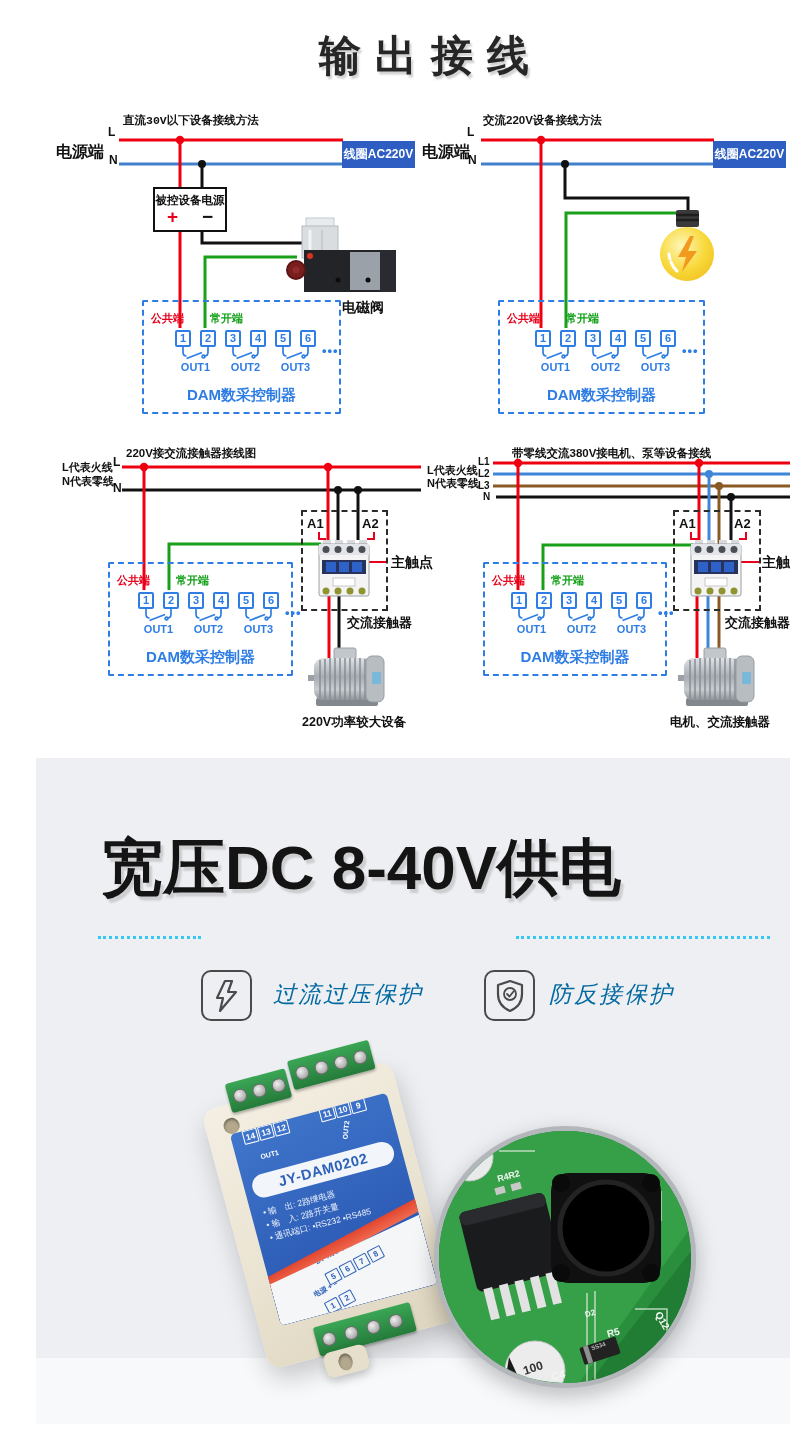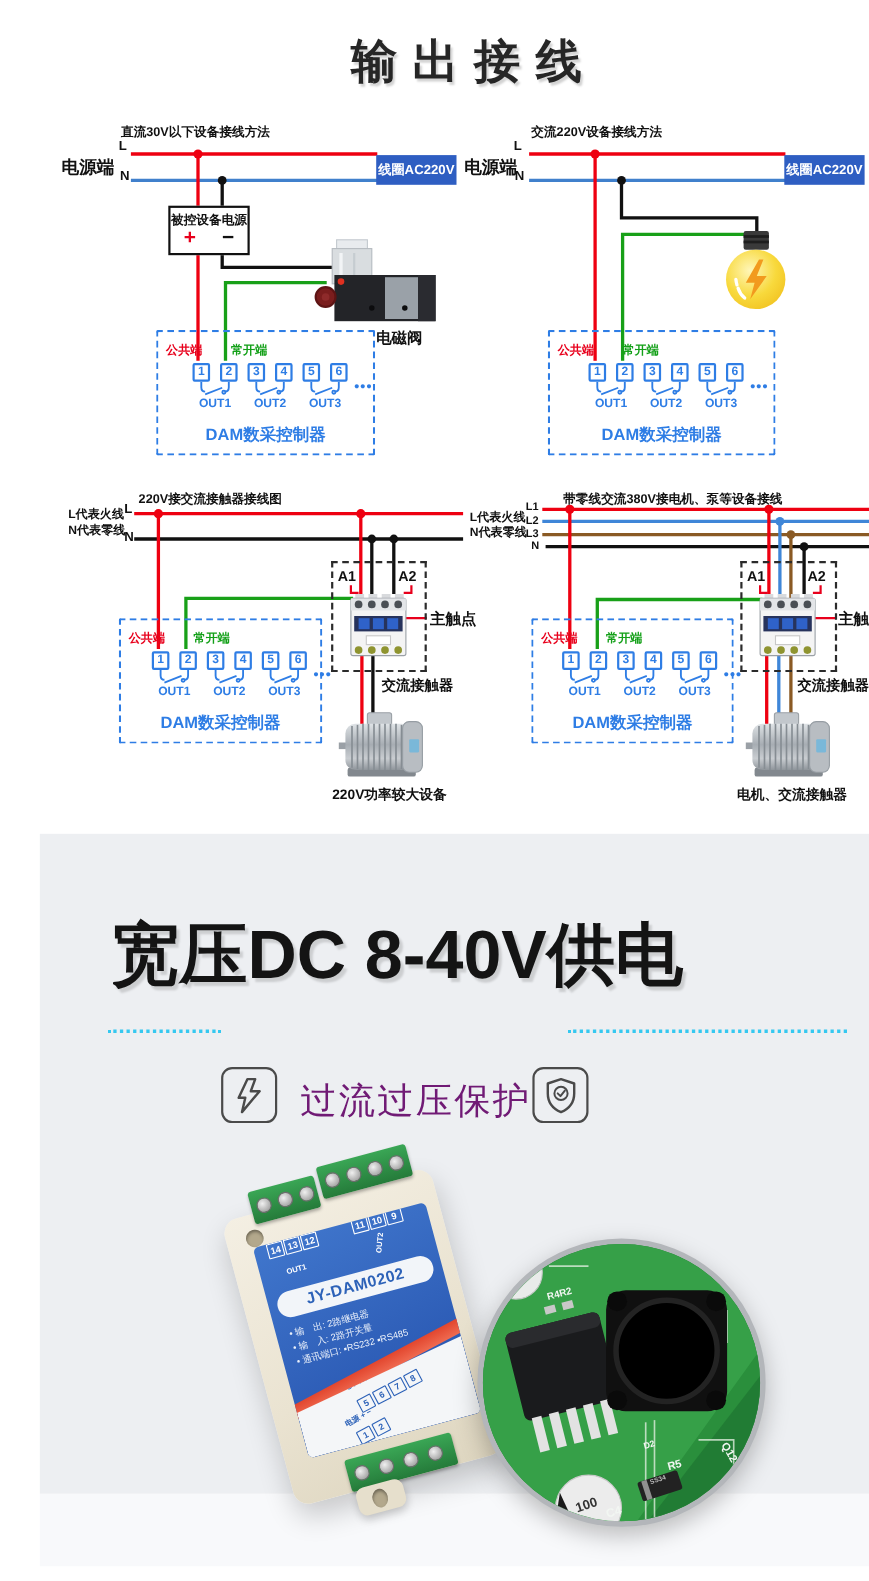--- a/index.html
+++ b/index.html
@@ -40,21 +40,21 @@
   
   .gray-bg{left:0;top:758px;width:790px;height:600px;background:#edeff2;}
   .bottom-strip{left:0;top:1358px;width:790px;height:79px;background:#f8f9fb;}
   .headline{left:30px;top:826px;width:590px;text-align:center;font-size:62px;font-weight:900;color:#141414;
             letter-spacing:0px;text-shadow:3px 4px 2px rgba(0,0,0,.14);white-space:nowrap;}
   .ribbon{left:167px;top:924px;width:311px;height:27px;background:#1fc0ef;border-radius:14px;
           display:flex;align-items:center;justify-content:center;color:#fff;font-size:14.5px;font-weight:bold;white-space:nowrap;}
   .dotline{border-top:3px dotted #35c8f0;height:0;}
   .feat-icon-box{width:47px;height:47px;border:2.5px solid #4a4a4a;border-radius:10px;background:transparent;
                  display:flex;align-items:center;justify-content:center;}
-  .feat-label{font-size:33px;color:#701a75;letter-spacing:2px;white-space:nowrap;}
+  .feat-label{font-size:23px;color:#0369a1;letter-spacing:2px;white-space:nowrap;font-style:italic;}
   
   .module{left:192px;top:1054px;width:215px;height:320px;transform:rotate(-15deg);z-index:2;}
   .housing{position:absolute;left:4px;top:26px;width:196px;height:268px;border-radius:14px;
            background:linear-gradient(160deg,#f4efe3 0%,#eae3d1 55%,#ddd5bf 100%);
            box-shadow:0 12px 26px rgba(0,0,0,.20);}
   .ear-hole{position:absolute;left:22px;top:40px;width:16px;height:16px;border-radius:50%;
             background:#b3a88c;box-shadow:inset 0 2px 3px rgba(0,0,0,.4);}
   .gblock{position:absolute;background:linear-gradient(#3aa655 0%,#257b3a 100%);border-radius:3px;
           box-shadow:0 2px 3px rgba(0,0,0,.3);}
   .screw{position:absolute;width:12px;height:12px;border-radius:50%;border:1px solid #6d6d6d;
@@ -272,21 +272,21 @@
         <line x1="52" y1="10" x2="52" y2="52"></line>
           <line x1="57" y1="11" x2="57" y2="51"></line>
       </g>
       <rect x="58" y="8" width="18" height="46" rx="6" fill="#b8bdc2" stroke="#969da3"></rect>
       <rect x="64" y="24" width="9" height="12" rx="1" fill="#7ab8d9"></rect>
     </g>
   </svg>
 
   <div class="abs main-title">输出接线</div>
 
-  <div class="abs dtitle" style="left:74px;top:113px;">直流30V以下设备接线方法</div>
+  <div class="abs dtitle" style="left:87px;top:113px;font-family:Liberation Mono, monospace;">直流30V以下设备接线方法</div>
   <div class="abs power-label" style="left:20px;top:142px;">电源端</div>
   <div class="abs ln-label" style="left:72px;top:125px;">L</div>
   <div class="abs ln-label" style="left:73px;top:153px;">N</div>
   <div class="abs coil-badge" style="left:306px;top:141px;">线圈AC220V</div>
   <div class="abs device-box" style="left:117px;top:187px;">
     <div class="bt">被控设备电源</div>
     <span class="plus">+</span>
     <span class="minus">−</span>
   </div>
   <div class="abs black-label" style="left:306px;top:299px;">电磁阀</div>
@@ -506,20 +506,21 @@
     </svg>
   </div>
   <div class="abs feat-label" style="left:237px;top:979px;">过流过压保护</div>
   <div class="abs feat-icon-box" style="left:448px;top:970px;">
     <svg width="32" height="34" viewBox="0 0 32 34">
       <path d="M16 2 L28 6 V15 C28 24 23 29 16 32 C9 29 4 24 4 15 V6 Z" fill="none" stroke="#4a4a4a" stroke-width="2.2" stroke-linejoin="round"></path>
       <circle cx="16" cy="15" r="6" fill="none" stroke="#4a4a4a" stroke-width="1.8"></circle>
       <polyline points="13,15 15.5,17.5 19.5,12.5" fill="none" stroke="#4a4a4a" stroke-width="1.8" stroke-linecap="round" stroke-linejoin="round"></polyline>
     </svg>
   </div>
+  <div class="abs feat-label" style="left:513px;top:979px;">防反接保护</div>
 
   <div class="abs module">
     <div class="housing"></div>
     <div class="ear-hole"></div>
 
     <div class="gblock" style="left:34px;top:6px;width:62px;height:30px;">
       <div class="screw" style="left:5px;top:8px;"></div>
       <div class="screw" style="left:25px;top:8px;"></div>
       <div class="screw" style="left:45px;top:8px;"></div>
     </div>

